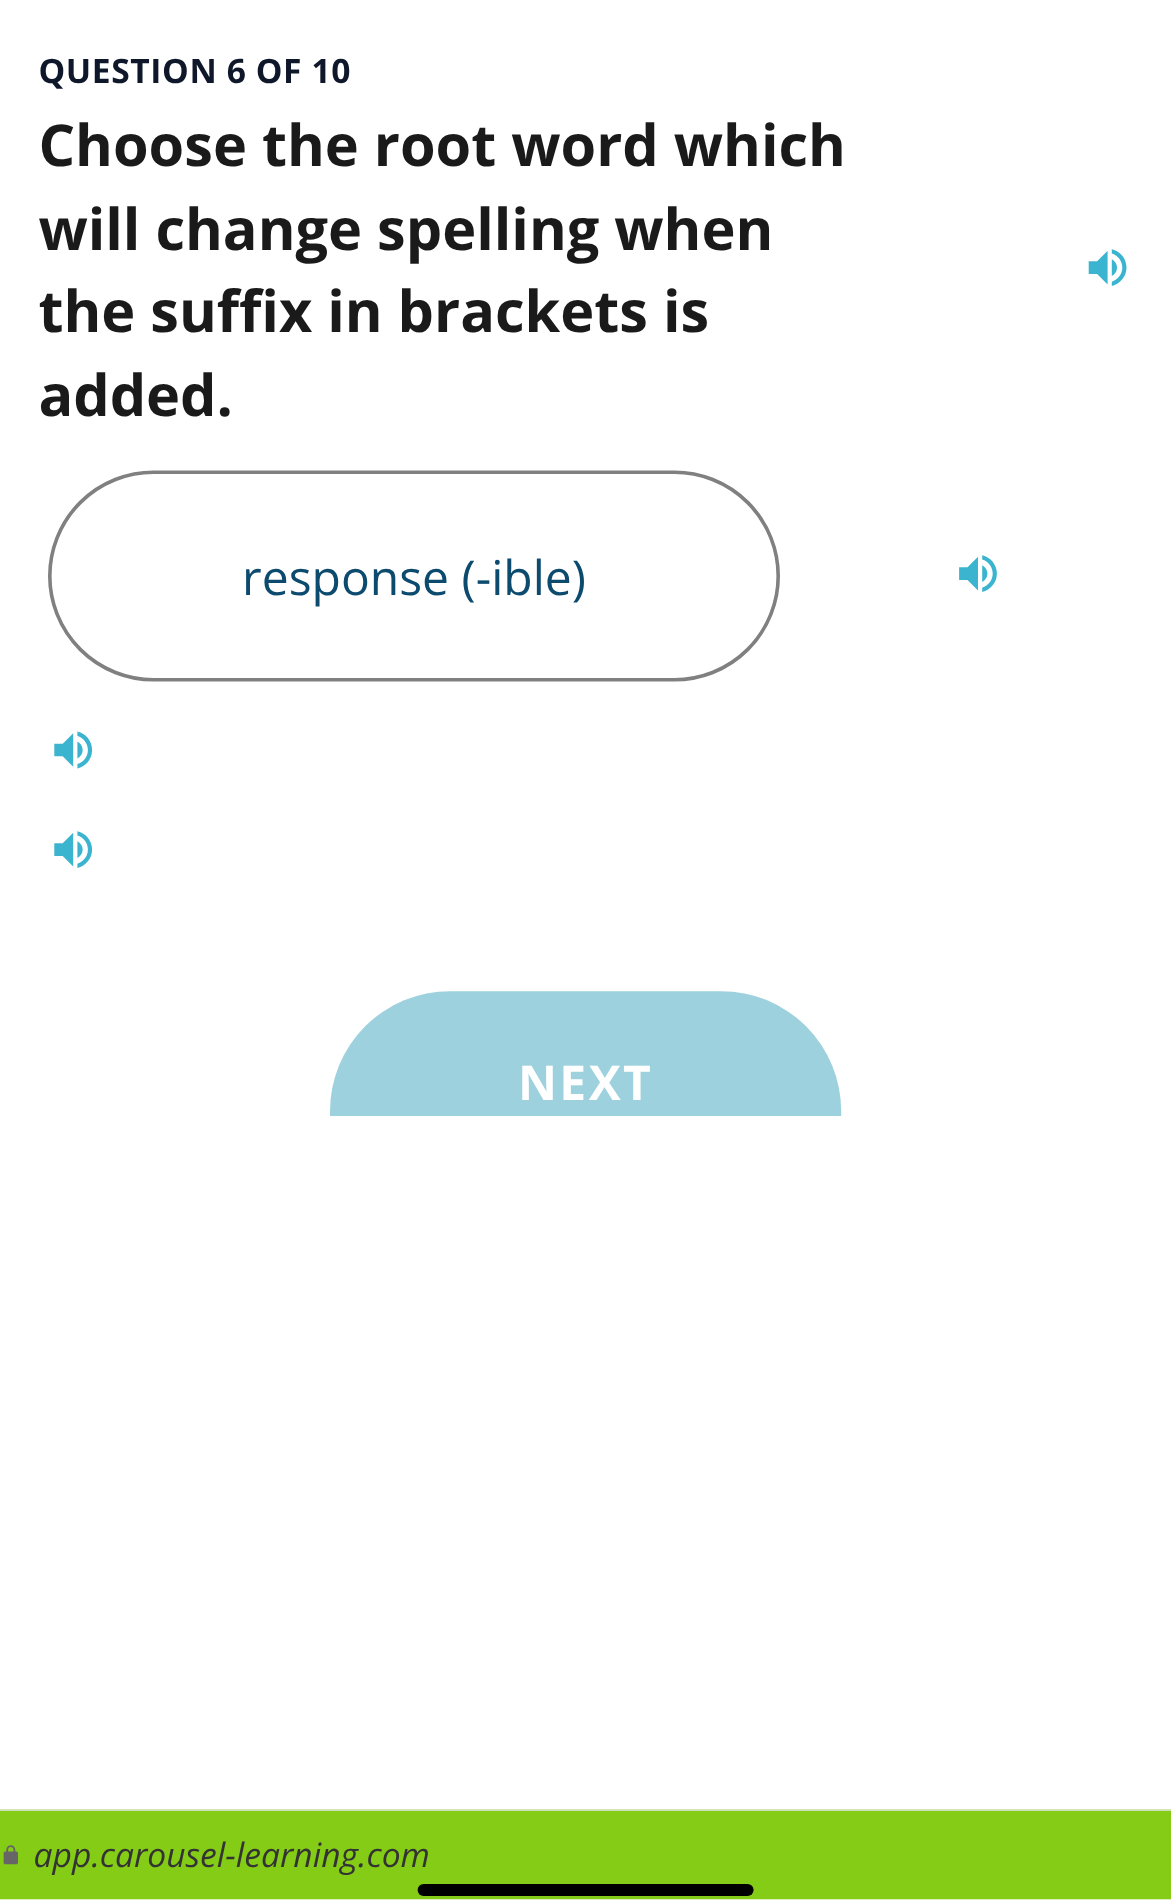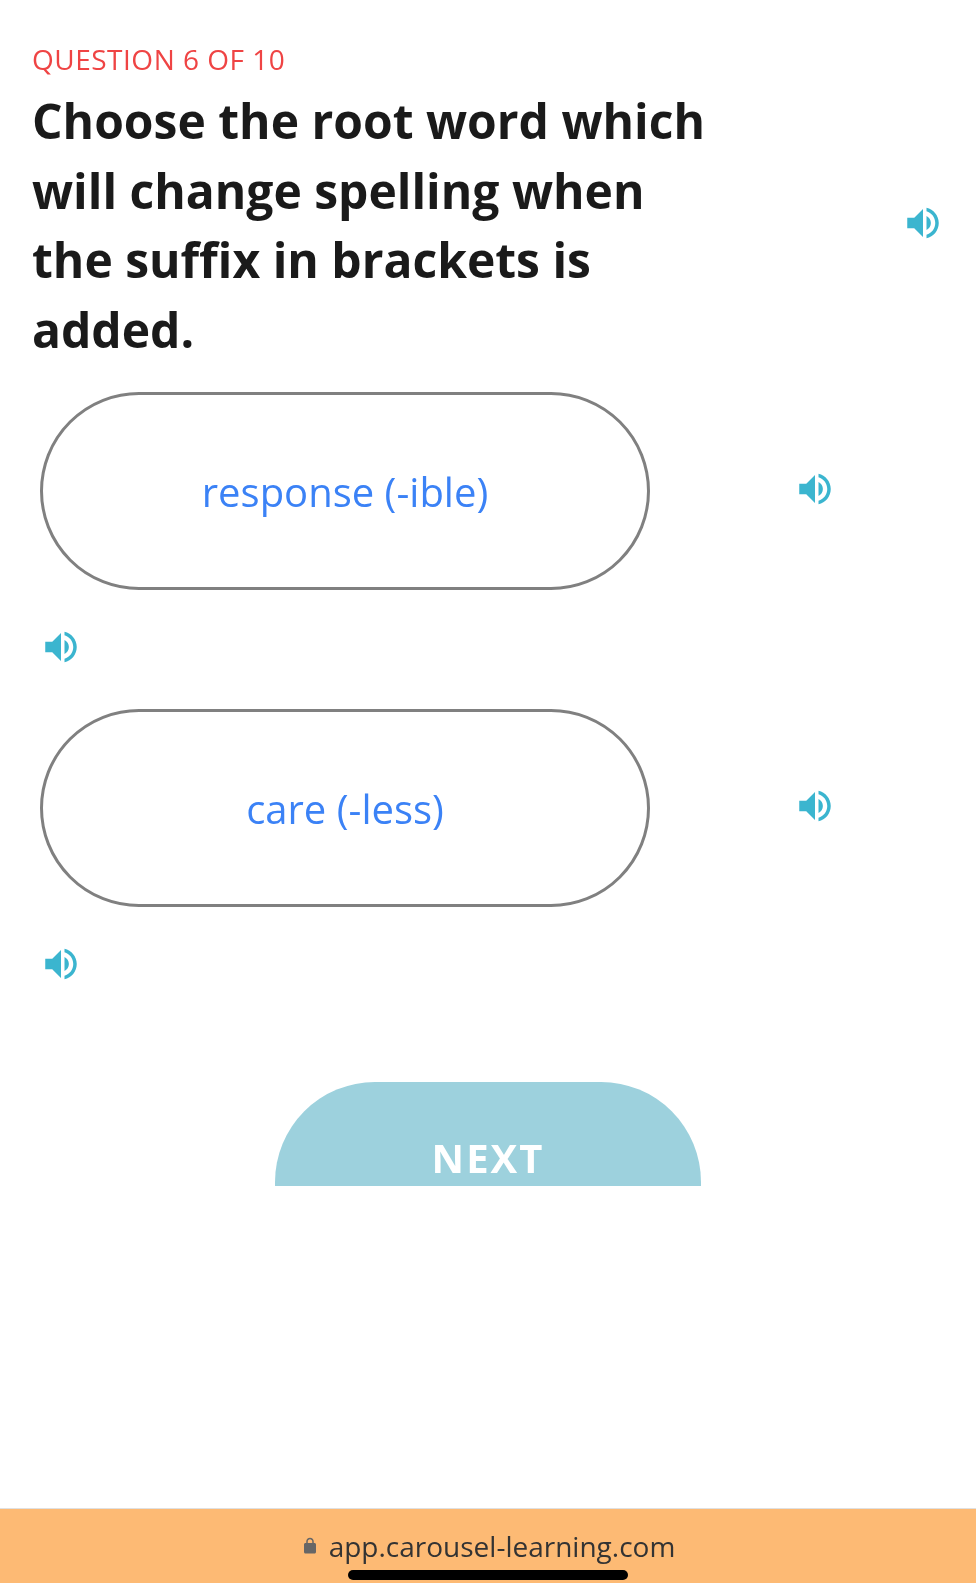--- a/index.html
+++ b/index.html
@@ -11,23 +11,23 @@
       font-family: -apple-system, BlinkMacSystemFont, 'Segoe UI', 'Open Sans', sans-serif;
       background: #ffffff;
       width: 976px;
       height: 1583px;
       position: relative;
     }
     .container {
       padding: 40px 32px 0 32px;
     }
     .question-counter {
-      color: #ef4444;
+      color: #0f172a;
       font-size: 28px;
-      font-weight: 400;
+      font-weight: 700;
       letter-spacing: 0.5px;
       margin-bottom: 8px;
     }
     .question-row {
       display: flex;
       align-items: center;
       justify-content: space-between;
       margin-bottom: 28px;
     }
     .question-text {
@@ -49,27 +49,27 @@
     }
     .option-row {
       display: flex;
       align-items: center;
       justify-content: space-between;
       gap: 60px;
     }
     .option-button {
       flex: 1;
       max-width: 610px;
-      height: 198px;
+      height: 176px;
       border: 3px solid #808080;
       border-radius: 100px;
       background: #ffffff;
       font-size: 40px;
       font-weight: 400;
-      color: #3b82f6;
+      color: #0c4a6e;
       cursor: pointer;
       display: flex;
       align-items: center;
       justify-content: center;
       font-family: inherit;
     }
     .option-audio {
       flex-shrink: 0;
       cursor: pointer;
       margin-right: 100px;
@@ -89,28 +89,28 @@
       font-family: inherit;
       width: 426px;
       height: 104px;
     }
     .url-bar {
       position: absolute;
       bottom: 0;
       left: 0;
       right: 0;
       height: 75px;
-      background: #fdba74;
+      background: #84cc16;
       border-top: 1px solid #e0e0e0;
       display: flex;
       align-items: center;
-      justify-content: center;
       gap: 10px;
       color: #333333;
       font-size: 28px;
+      font-style: italic;
     }
     .lock-icon-wrap {
       display: flex;
       align-items: center;
     }
     .home-indicator {
       position: absolute;
       bottom: 3px;
       left: 50%;
       transform: translateX(-50%);
@@ -149,29 +149,20 @@
 
     <div class="option-row">
       <div class="option-audio">
         <svg width="42" height="42" viewBox="0 0 24 24" fill="none">
           <path d="M3 9v6h4l5 5V4L7 9H3z" fill="#3bb5cf"></path>
           <path d="M16.5 12c0-1.77-1.02-3.29-2.5-4.03v8.05c1.48-.73 2.5-2.25 2.5-4.02zM14 3.23v2.06c2.89.86 5 3.54 5 6.71s-2.11 5.85-5 6.71v2.06c4.01-.91 7-4.49 7-8.77 0-4.28-2.99-7.86-7-8.77z" fill="#3bb5cf"></path>
         </svg>
       </div>
     </div>
 
-    <div class="option-row">
-      <button class="option-button">care (-less)</button>
-      <div class="option-audio">
-        <svg width="42" height="42" viewBox="0 0 24 24" fill="none">
-          <path d="M3 9v6h4l5 5V4L7 9H3z" fill="#3bb5cf"></path>
-          <path d="M16.5 12c0-1.77-1.02-3.29-2.5-4.03v8.05c1.48-.73 2.5-2.25 2.5-4.02zM14 3.23v2.06c2.89.86 5 3.54 5 6.71s-2.11 5.85-5 6.71v2.06c4.01-.91 7-4.49 7-8.77 0-4.28-2.99-7.86-7-8.77z" fill="#3bb5cf"></path>
-        </svg>
-      </div>
-    </div>
 
     <div class="option-row">
       <div class="option-audio">
         <svg width="42" height="42" viewBox="0 0 24 24" fill="none">
           <path d="M3 9v6h4l5 5V4L7 9H3z" fill="#3bb5cf"></path>
           <path d="M16.5 12c0-1.77-1.02-3.29-2.5-4.03v8.05c1.48-.73 2.5-2.25 2.5-4.02zM14 3.23v2.06c2.89.86 5 3.54 5 6.71s-2.11 5.85-5 6.71v2.06c4.01-.91 7-4.49 7-8.77 0-4.28-2.99-7.86-7-8.77z" fill="#3bb5cf"></path>
         </svg>
       </div>
     </div>
   </div>

